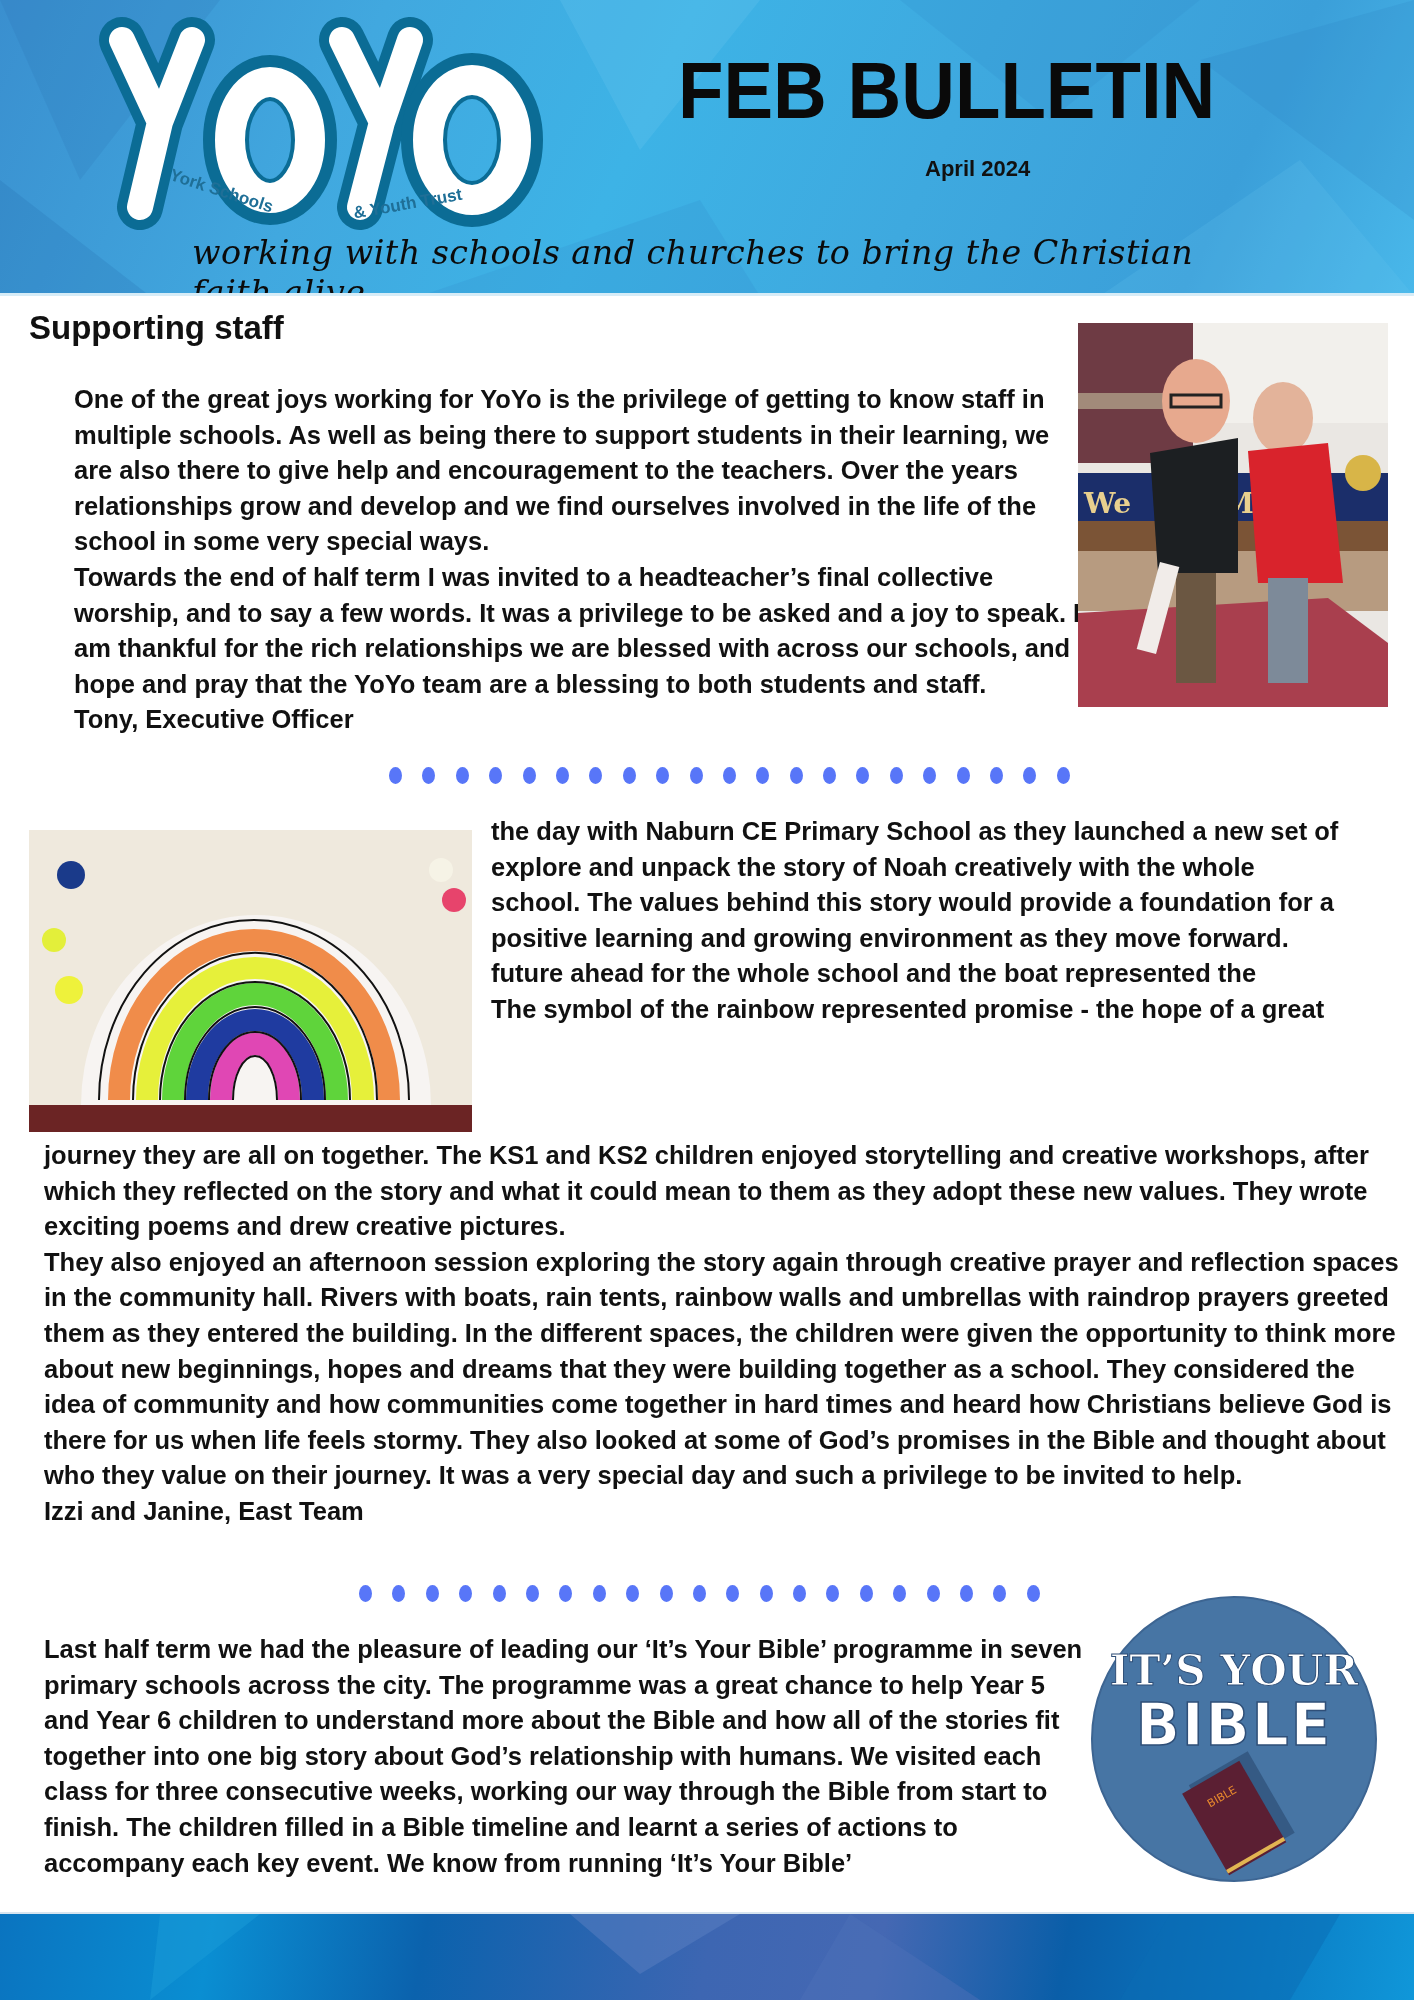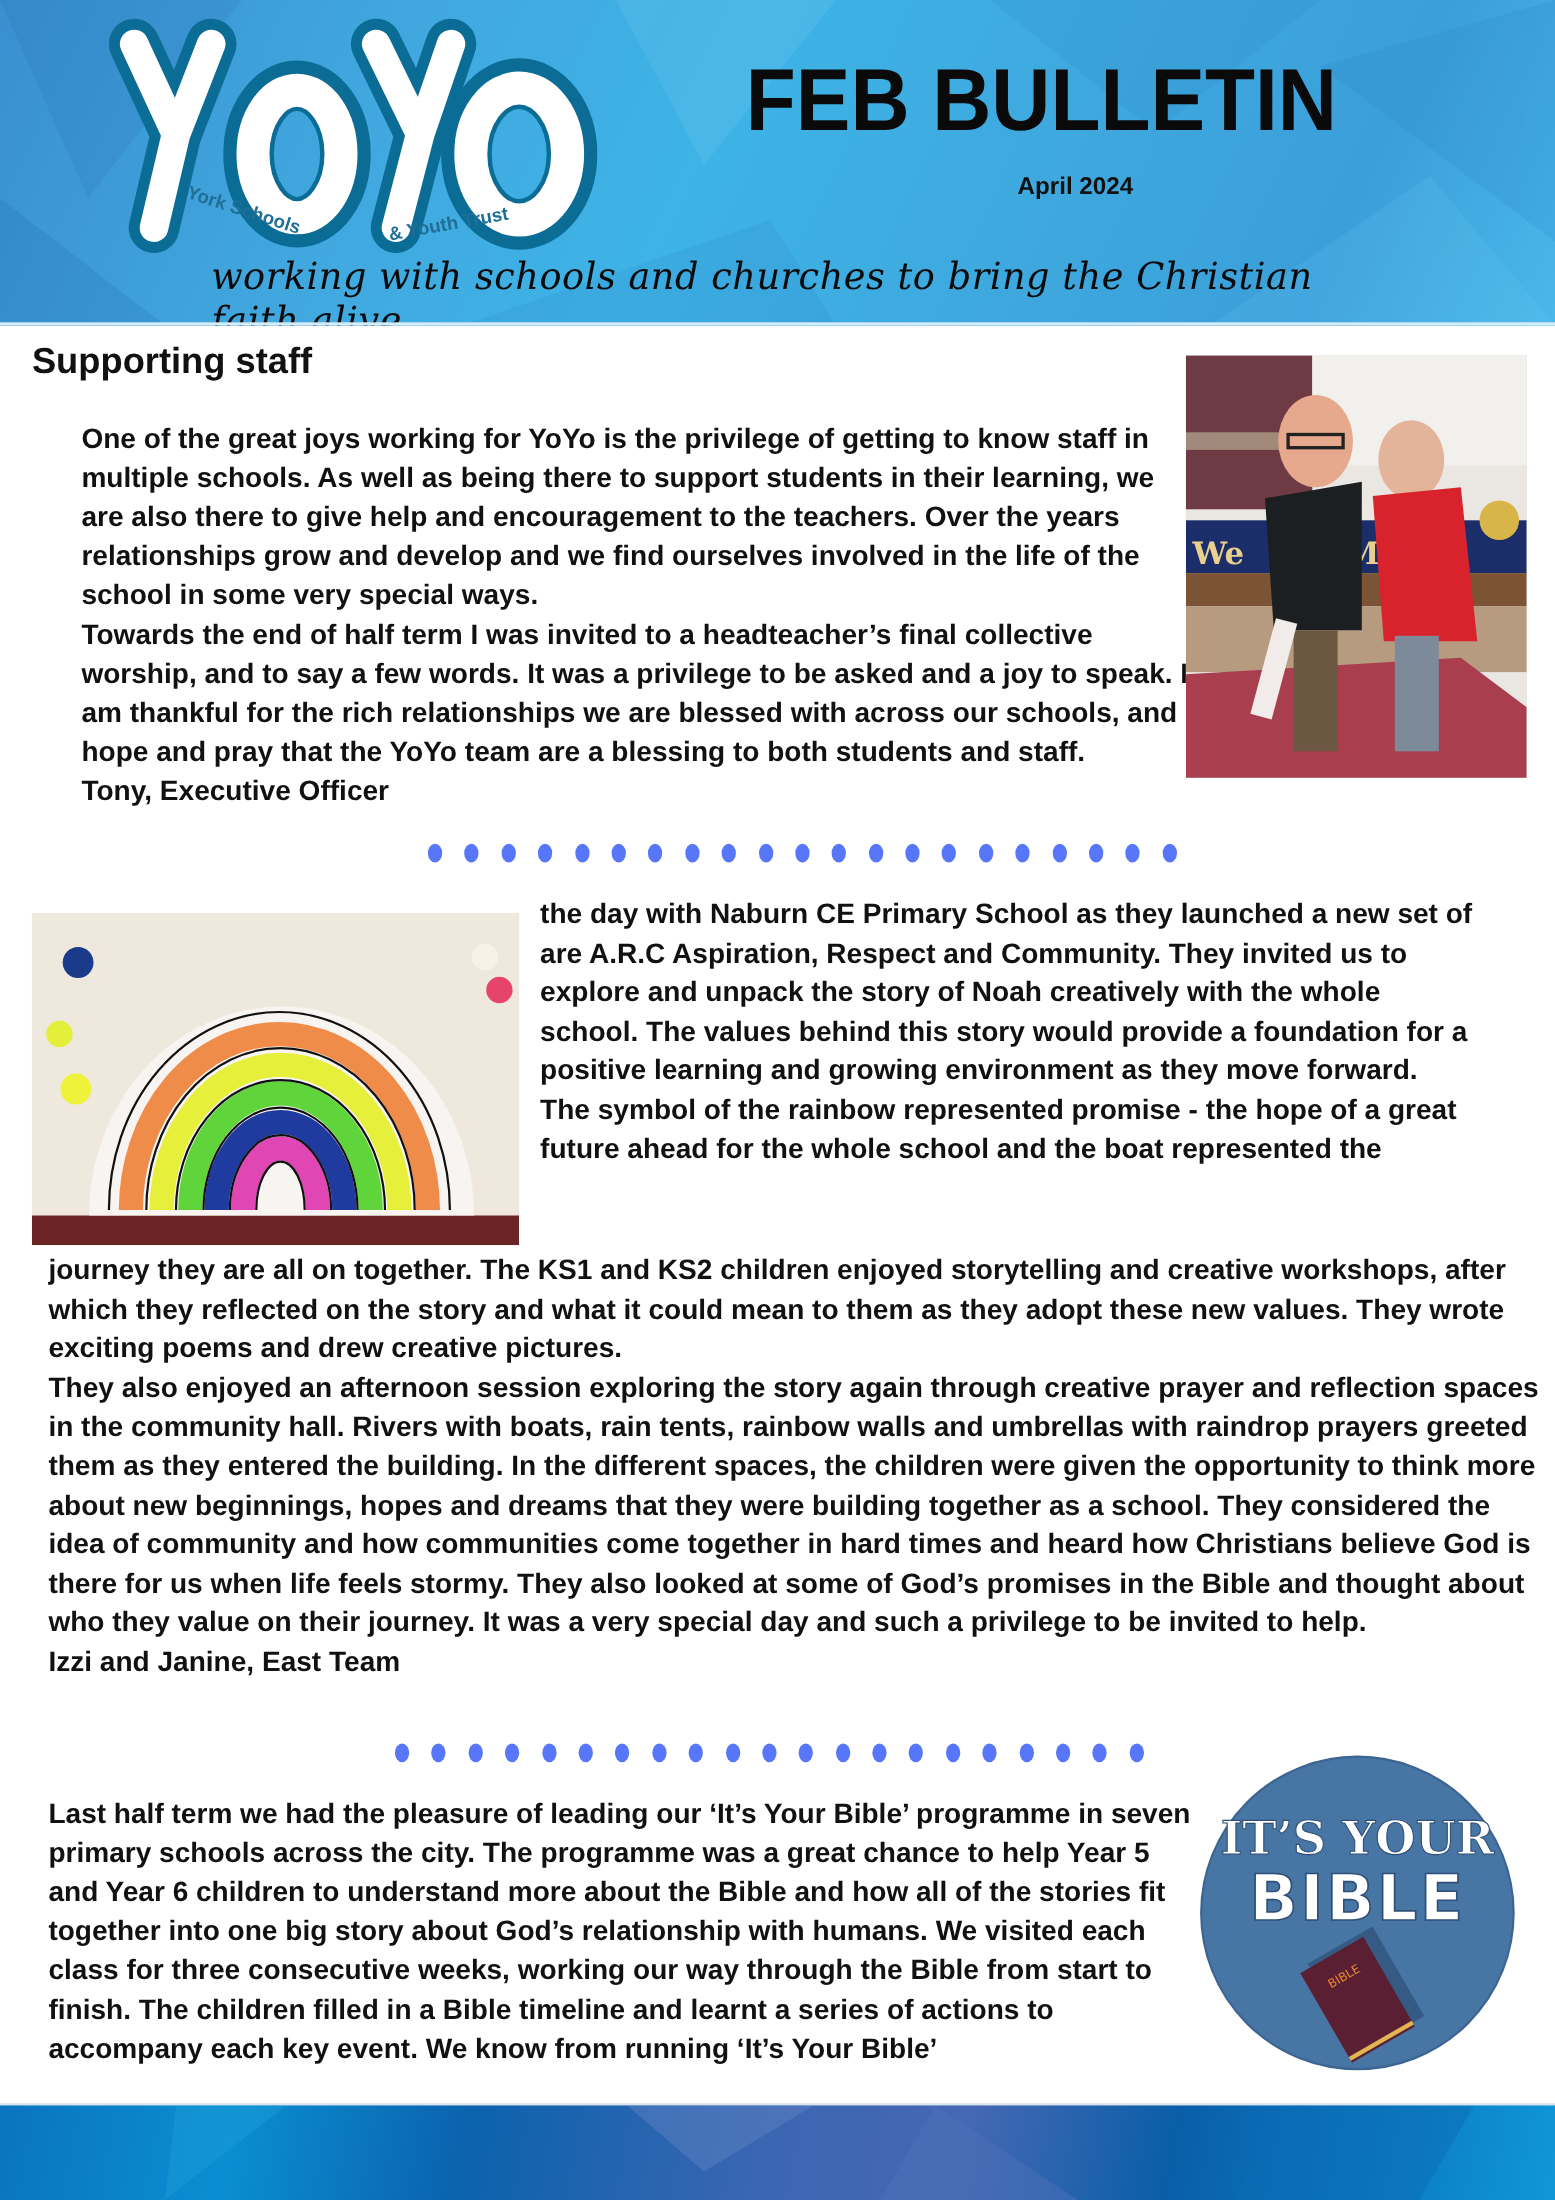--- a/index.html
+++ b/index.html
@@ -195,26 +195,25 @@
     <circle cx="42" cy="45" r="14" fill="#1a3a8a"></circle>
     <circle cx="412" cy="40" r="12" fill="#f6f3e6"></circle>
     <circle cx="425" cy="70" r="12" fill="#e7446c"></circle>
     <circle cx="25" cy="110" r="12" fill="#e3ef3a"></circle>
     <circle cx="40" cy="160" r="14" fill="#eef23b"></circle>
   </svg>
 </div>
 
 <div class="s2-text-right body-text">
   <p>the day with Naburn CE Primary School as they launched a new set of</p>
-  <p>are A.R.C Aspiration, Respect and Community. They invited us to</p>
   <p>explore and unpack the story of Noah creatively with the whole</p>
   <p>school. The values behind this story would provide a foundation for a</p>
   <p>positive learning and growing environment as they move forward.</p>
+  <p>future ahead for the whole school and the boat represented the</p>
   <p>The symbol of the rainbow represented promise - the hope of a great</p>
-  <p>future ahead for the whole school and the boat represented the</p>
 </div>
 
 <div class="s2-text-full body-text">
   <p style="width:1340px">journey they are all on together. The KS1 and KS2 children enjoyed storytelling and creative workshops, after which they reflected on the story and what it could mean to them as they adopt these new values. They wrote exciting poems and drew creative pictures.</p>
   <p style="width:1365px">They also enjoyed an afternoon session exploring the story again through creative prayer and reflection spaces in the community hall. Rivers with boats, rain tents, rainbow walls and umbrellas with raindrop prayers greeted them as they entered the building. In the different spaces, the children were given the opportunity to think more about new beginnings, hopes and dreams that they were building together as a school. They considered the idea of community and how communities come together in hard times and heard how Christians believe God is there for us when life feels stormy. They also looked at some of God’s promises in the Bible and thought about who they value on their journey. It was a very special day and such a privilege to be invited to help.</p>
   <p>Izzi and Janine, East Team</p>
 </div>
 
 <div class="dots" style="left:359px;top:1585px;" id="dots2">
     <span style="background: rgb(88, 118, 248);"></span>

